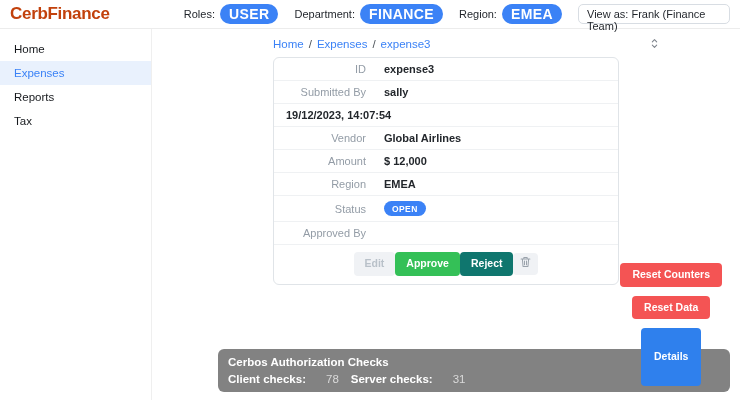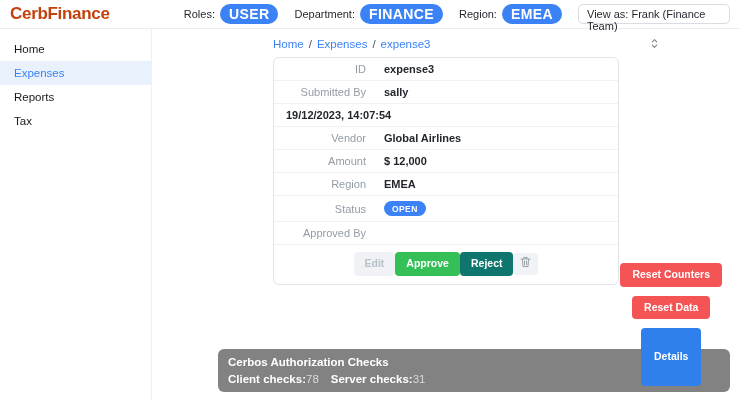--- a/index.html
+++ b/index.html
@@ -108,21 +108,21 @@
     position:absolute;
     left:218px; top:349px;
     width:512px; height:43px;
     background:#828282;
     border-radius:6px;
     padding:7px 10px;
     color:#fff;
   }
   .authz-title { font-size:11.5px; font-weight:700; }
   .authz-counters { display:flex; gap:12px; margin-top:5px; font-size:11.5px; }
-  .counter { display:flex; gap:0;justify-content:flex-end; }
+  .counter { display:flex; gap:20px;justify-content:flex-end; }
   .counter-label { font-weight:700; }
   .counter-value { color:#dadada; font-weight:400; }
   .authz-buttons {
     position:absolute; right:8px; bottom:6px;
     display:flex; gap:9px; align-items:center;flex-direction:column;
   }
   .btn-reset { background:#f45454; color:#fff; padding:5px 12px; }
   .btn-details { background:#2f80ed; color:#fff; padding:22px 13px; }
 </style>
 </head>

